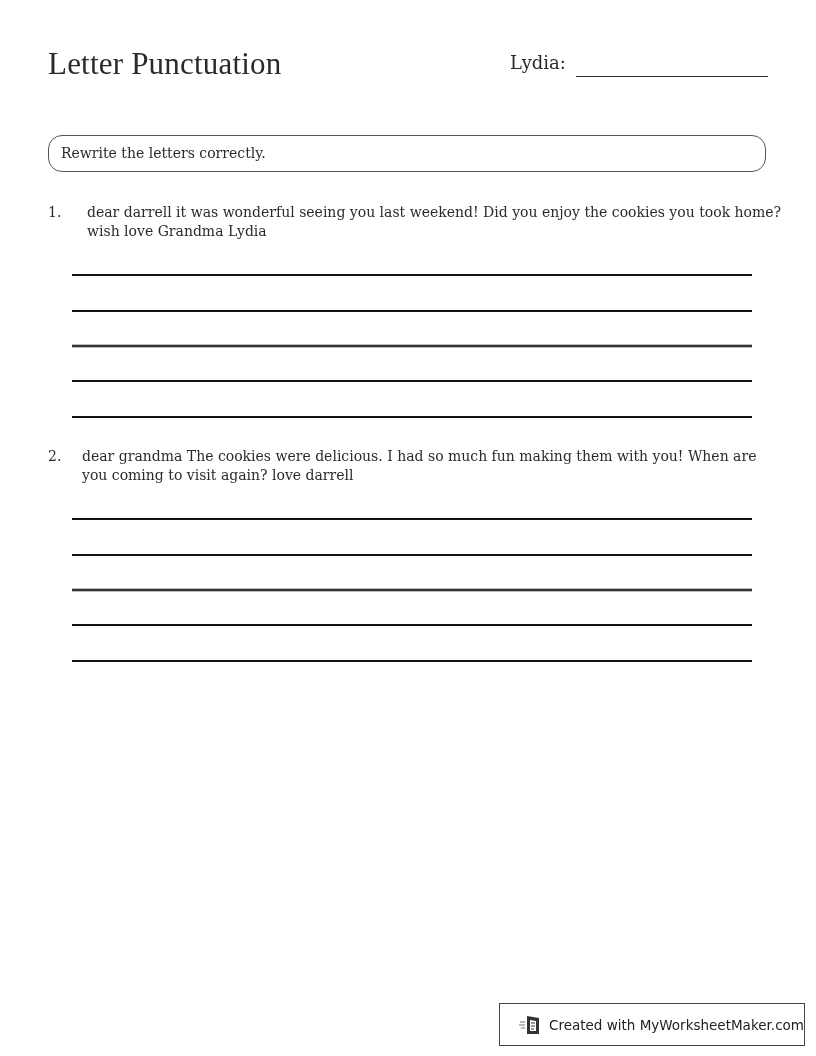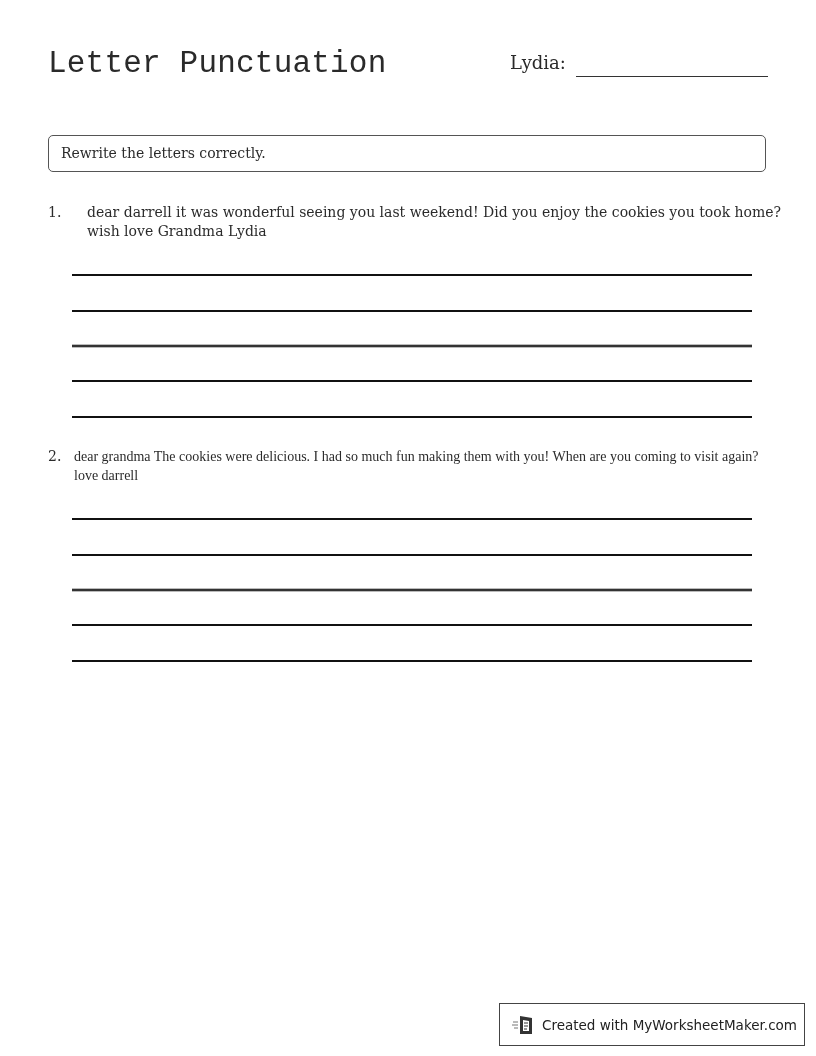--- a/index.html
+++ b/index.html
@@ -2,50 +2,50 @@
 <html><head>
   <meta charset="utf-8">
   <style>
     html, body { margin: 0; padding: 0; background: #ffffff; }
     body {
       width: 816px; height: 1056px; position: relative; overflow: hidden;
       font-family: "DejaVu Serif", serif; color: #2b2b2b;
     }
     .title {
       position: absolute; left: 48px; top: 46px;
-      font-family: Liberation Mono, monospace; font-size: 31px; font-weight: normal;
+      font-family: Liberation Serif, serif; font-size: 31px; font-weight: normal;
       color: #2a2a2a; letter-spacing: 0.2px; margin: 0;
     }
     .name-label {
       position: absolute; left: 510px; top: 52px;
       font-size: 18px; color: #2a2a2a;
     }
     .name-line {
       position: absolute; left: 576px; top: 76px; width: 192px; height: 0;
       border-bottom: 1.5px solid #333;
     }
     .instructions {
       position: absolute; left: 48px; top: 135px; width: 718px; height: 37px;
-      border: 1.3px solid #555; border-radius: 5px; box-sizing: border-box;
+      border: 1.3px solid #555; border-radius: 14px; box-sizing: border-box;
       padding: 9px 12px; font-size: 14px; color: #2b2b2b;
     }
     .question {
       position: absolute; left: 48px; width: 720px;
       font-size: 14px; line-height: 19px; color: #2b2b2b;
     }
     .q-num { position: absolute; left: 0; top: 0; }
     .q-text { position: absolute; left: 39px; top: 0; width: 700px; }
     .wline {
       position: absolute; left: 72px; width: 680px; height: 2px; background: #111;
     }
     .wline.mid { height: 2px; background: #333; box-shadow: 0 1px 0 #bbb, 0 -1px 0 #bbb; }
     .footer {
       position: absolute; left: 499px; top: 1003px; width: 306px; height: 43px;
       border: 1.3px solid #444; box-sizing: border-box;
-      display: flex; align-items: center; padding-left: 12px;
+      display: flex; align-items: center; padding-left: 19px;
       font-family: "DejaVu Sans", sans-serif; font-size: 13.5px; color: #222;
     }
     .footer .logo { width: 24px; height: 22px; margin-right: 6px; }
   </style>
 </head>
 <body>
 
 <h1 class="title">Letter Punctuation</h1>
 <div class="name-label">Lydia:</div>
 <div class="name-line"></div>
@@ -59,21 +59,21 @@
 <div>
   <div class="wline" style="top:274px;"></div>
   <div class="wline" style="top:310px;"></div>
   <div class="wline mid" style="top:345px;"></div>
   <div class="wline" style="top:380px;"></div>
   <div class="wline" style="top:416px;"></div>
 </div>
 
 <div class="question" style="top:447px;">
   <span class="q-num">2.</span>
-  <span class="q-text" style="left:26px;font-family:Liberation Serif, serif;">dear grandma The cookies were delicious. I had so much fun making them with you! When are you coming to visit again? love darrell</span>
+  <span class="q-text" style="left:34px;">dear grandma The cookies were delicious. I had so much fun making them with you! When are you coming to visit again? love darrell</span>
 </div>
 <div>
   <div class="wline" style="top:518px;"></div>
   <div class="wline" style="top:554px;"></div>
   <div class="wline mid" style="top:589px;"></div>
   <div class="wline" style="top:624px;"></div>
   <div class="wline" style="top:660px;"></div>
 </div>
 
 <div class="footer">

